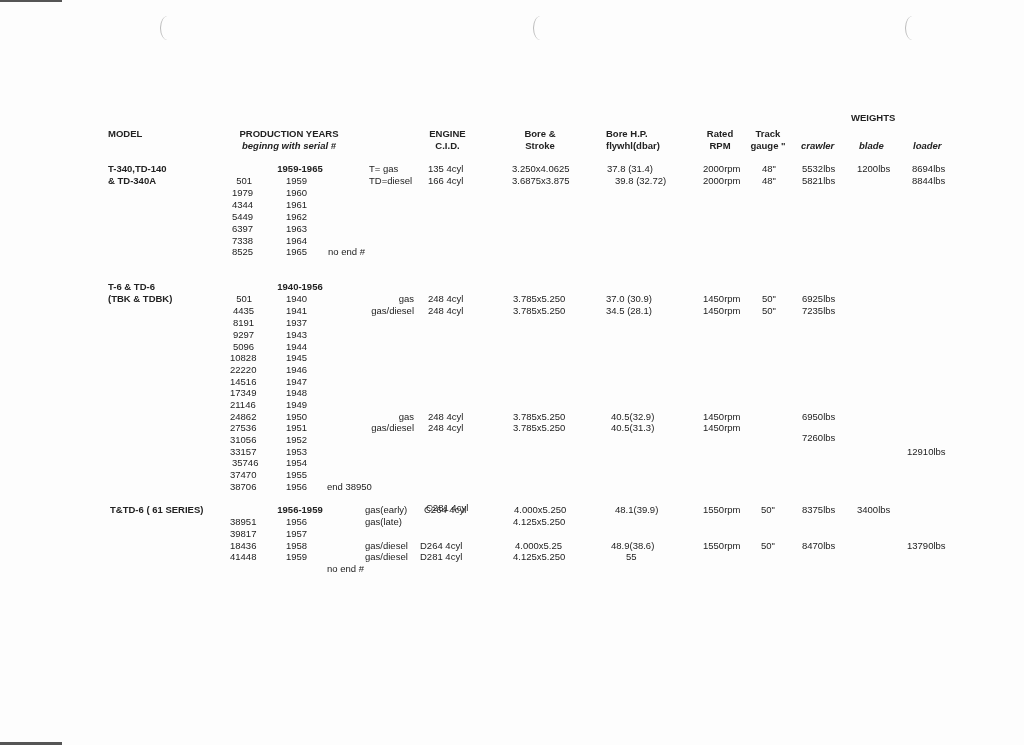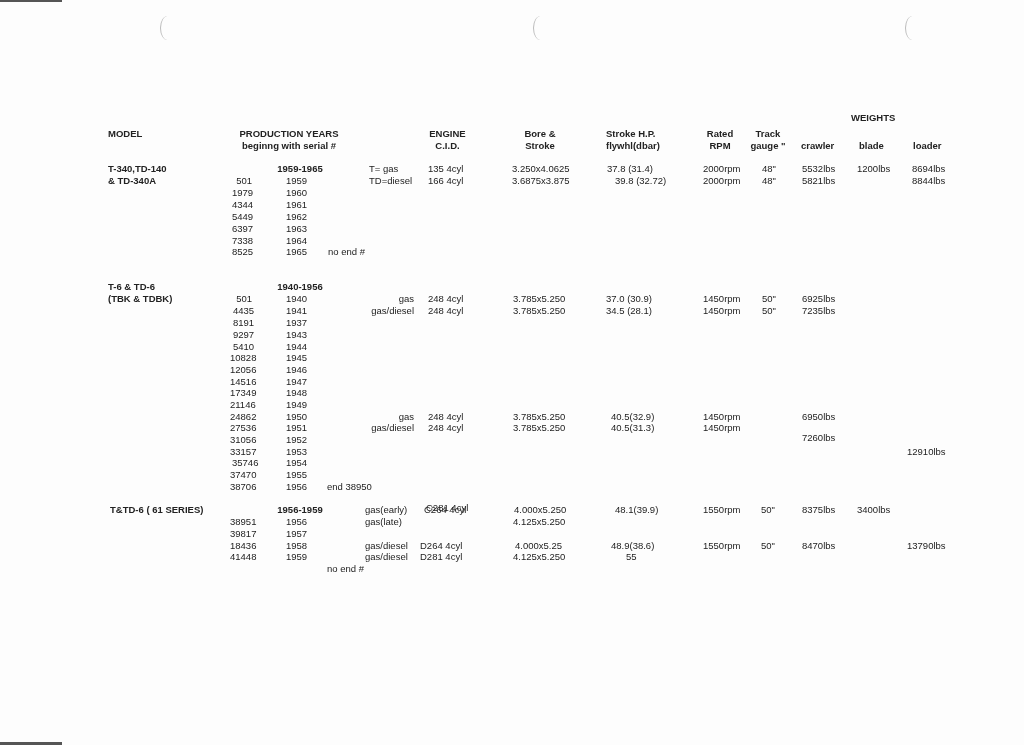--- a/index.html
+++ b/index.html
@@ -5,21 +5,21 @@
   html, body { margin:0; padding:0; }
   body {
     width:1024px; height:745px; position:relative; overflow:hidden;
     background:#fdfdfd;
     font-family:"Liberation Sans", sans-serif;
     color:#222;
     font-size:9.5px;
   }
   .t { position:absolute; white-space:nowrap; line-height:11px; }
   .b { font-weight:bold; }
-  .i { }
+  .i { font-style:italic; }
   .hb { font-weight:bold; font-size:9.5px; }
   .c { text-align:center; }
   .r { text-align:right; }
   .edge-top { position:absolute; left:0; top:0; width:62px; height:2px; background:#555; }
   .edge-bot { position:absolute; left:0; top:742px; width:62px; height:3px; background:#555; }
   .hole { position:absolute; top:16px; width:14px; height:24px; border-left:1px solid #bbb; border-radius:50% 0 0 50%; }
 </style>
 </head>
 <body>
 
@@ -30,21 +30,21 @@
 <div class="hole" style="left:905px"></div>
 
 <div>
   <div class="t hb" style="left:108px;top:128px">MODEL</div>
   <div class="t hb c" style="left:230px;top:128px;width:118px">PRODUCTION YEARS</div>
   <div class="t b i c" style="left:230px;top:140px;width:118px">beginng with serial #</div>
   <div class="t hb c" style="left:420px;top:128px;width:55px">ENGINE</div>
   <div class="t hb c" style="left:420px;top:140px;width:55px">C.I.D.</div>
   <div class="t hb c" style="left:515px;top:128px;width:50px">Bore &amp;</div>
   <div class="t hb c" style="left:515px;top:140px;width:50px">Stroke</div>
-  <div class="t hb" style="left:606px;top:128px">Stroke H.P.</div>
+  <div class="t hb" style="left:606px;top:128px">Bore H.P.</div>
   <div class="t hb" style="left:606px;top:140px">flywhl(dbar)</div>
   <div class="t hb c" style="left:700px;top:128px;width:40px">Rated</div>
   <div class="t hb c" style="left:700px;top:140px;width:40px">RPM</div>
   <div class="t hb c" style="left:748px;top:128px;width:40px">Track</div>
   <div class="t hb c" style="left:748px;top:140px;width:40px">gauge "</div>
   <div class="t b i" style="left:801px;top:140px">crawler</div>
   <div class="t hb" style="left:851px;top:112px">WEIGHTS</div>
   <div class="t b i" style="left:859px;top:140px">blade</div>
   <div class="t b i" style="left:913px;top:140px">loader</div>
 </div>
@@ -96,25 +96,25 @@
   <div class="t b c" style="left:275px;top:281px;width:50px">1940-1956</div>
 
   <div class="t r" style="left:220px;top:293px;width:32px">501</div>
   <div class="t" style="left:286px;top:293px">1940</div>
   <div class="t" style="left:233px;top:305px">4435</div>
   <div class="t" style="left:286px;top:305px">1941</div>
   <div class="t" style="left:233px;top:317px">8191</div>
   <div class="t" style="left:286px;top:317px">1937</div>
   <div class="t" style="left:233px;top:329px">9297</div>
   <div class="t" style="left:286px;top:329px">1943</div>
-  <div class="t" style="left:233px;top:341px">5410</div>
+  <div class="t" style="left:233px;top:341px">5096</div>
   <div class="t" style="left:286px;top:341px">1944</div>
   <div class="t" style="left:230px;top:352px">10828</div>
   <div class="t" style="left:286px;top:352px">1945</div>
-  <div class="t" style="left:230px;top:364px">12056</div>
+  <div class="t" style="left:230px;top:364px">22220</div>
   <div class="t" style="left:286px;top:364px">1946</div>
   <div class="t" style="left:230px;top:376px">14516</div>
   <div class="t" style="left:286px;top:376px">1947</div>
   <div class="t" style="left:230px;top:387px">17349</div>
   <div class="t" style="left:286px;top:387px">1948</div>
   <div class="t" style="left:230px;top:399px">21146</div>
   <div class="t" style="left:286px;top:399px">1949</div>
   <div class="t" style="left:230px;top:411px">24862</div>
   <div class="t" style="left:286px;top:411px">1950</div>
   <div class="t" style="left:230px;top:422px">27536</div>

